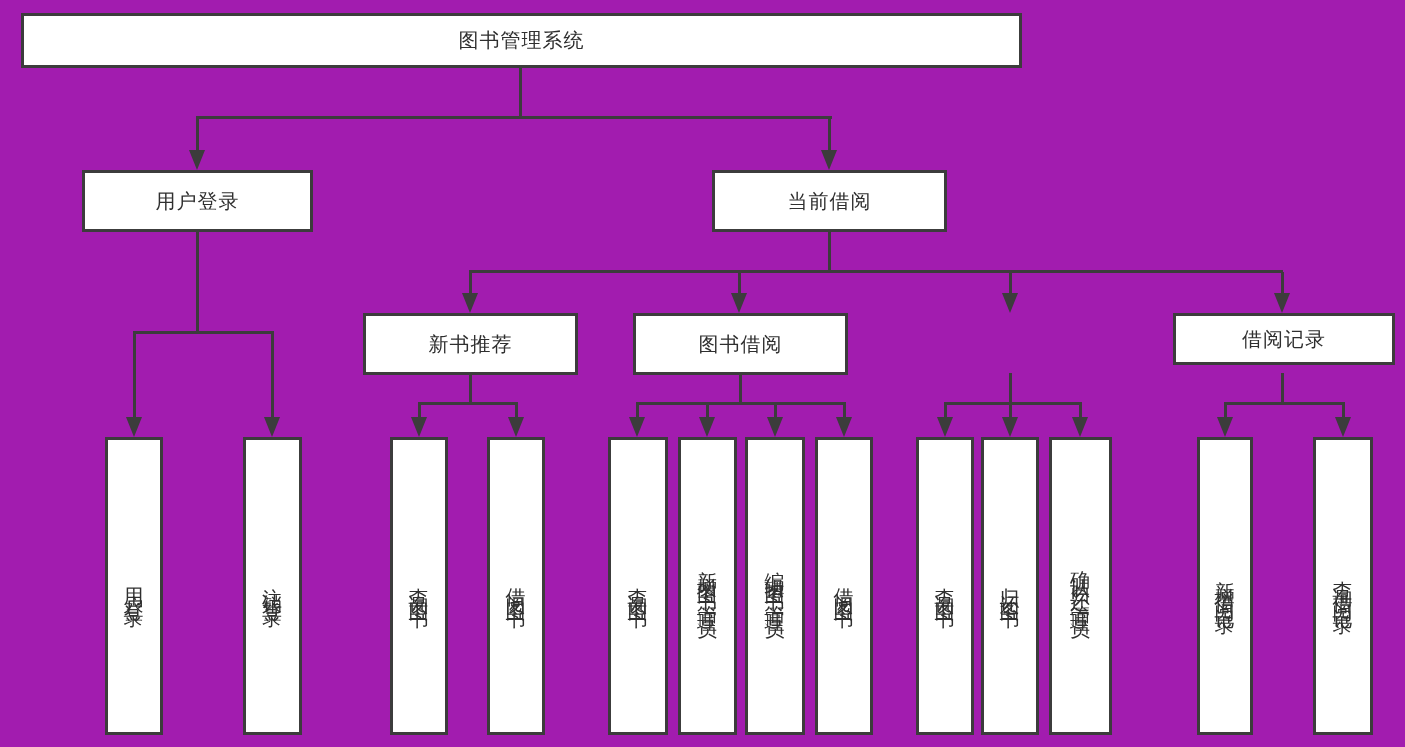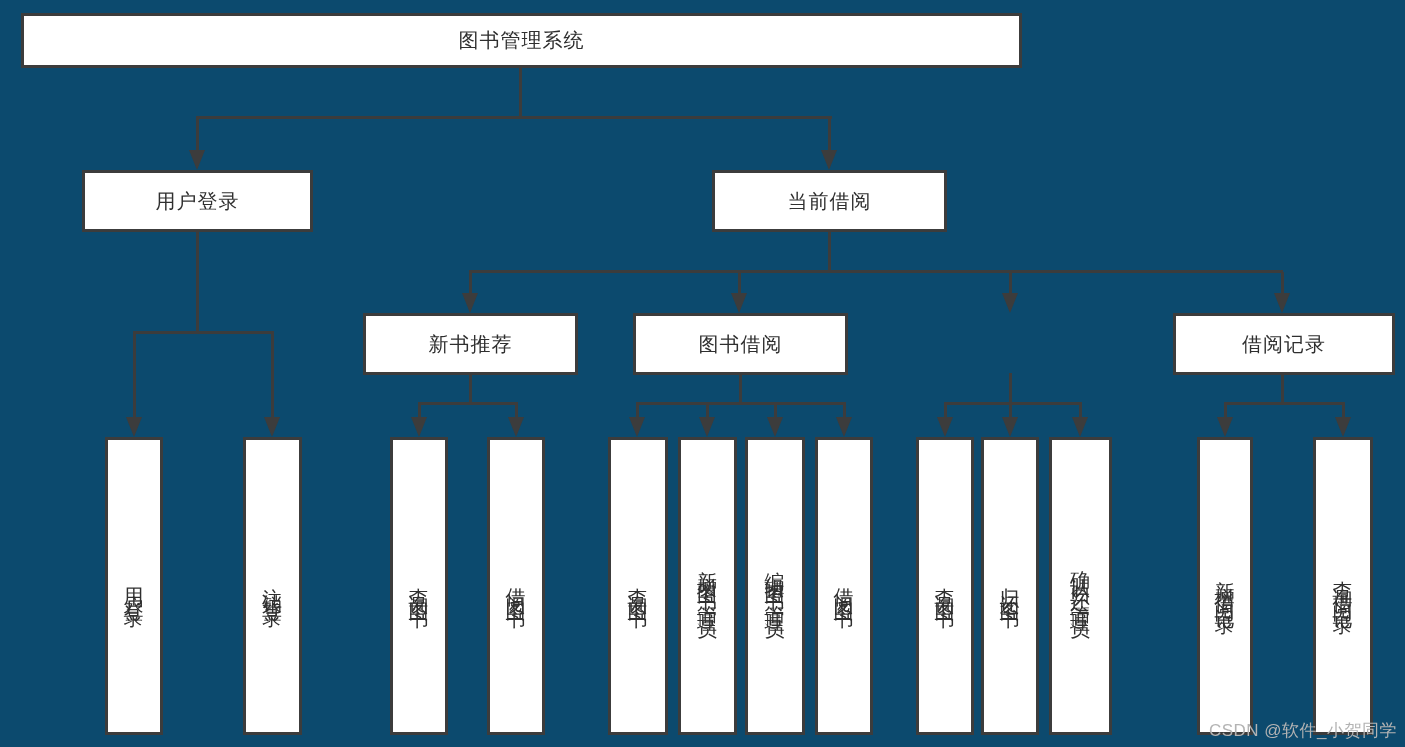--- a/index.html
+++ b/index.html
@@ -5,21 +5,21 @@
   html, body {
     margin: 0;
     padding: 0;
     background: #ffffff;
     font-family: "Liberation Sans", "DejaVu Sans", sans-serif;
   }
   #canvas {
     position: relative;
     width: 1405px;
     height: 747px;
-    background: #0c4a6e;
+    background: #a21caf;
     overflow: hidden;
     color: #2f2f2f;
   }
   
   .hbox {
     position: absolute;
     box-sizing: border-box;
     border: 3px solid #3c3c3c;
     background: #ffffff;
     display: flex;
@@ -115,21 +115,21 @@
   <div class="ahead" style="left:1002px; top:293px;"></div>
   <div class="lineV" style="left:1281px; top:272px; height:23px;"></div>
   <div class="ahead" style="left:1274px; top:293px;"></div>
 
   <div class="hbox" style="left:363px; top:313px; width:215px; height:62px;">
     <span>新书推荐</span>
   </div>
   <div class="hbox" style="left:633px; top:313px; width:215px; height:62px;text-align:center;">
     <span>图书借阅</span>
   </div>
-  <div class="hbox" style="left:1173px; top:313px; width:222px; height:62px;">
+  <div class="hbox" style="left:1173px; top:313px; width:222px; height:52px;">
     <span>借阅记录</span>
   </div>
 
   <div class="lineV" style="left:469px; top:373px; height:32px;"></div>
   <div class="lineH" style="left:418px; top:402px; width:100px;"></div>
   <div class="lineV" style="left:418px; top:404px; height:15px;"></div>
   <div class="ahead" style="left:411px; top:417px;"></div>
   <div class="lineV" style="left:515px; top:404px; height:15px;"></div>
   <div class="ahead" style="left:508px; top:417px;"></div>
 
@@ -197,15 +197,14 @@
     <span class="vtext">确认归还（管理员）</span>
   </div>
 
   <div class="vbox" style="left:1197px; width:56px;">
     <span class="vtext">新增借阅记录</span>
   </div>
   <div class="vbox" style="left:1313px; width:60px;">
     <span class="vtext">查询借阅记录</span>
   </div>
 
-  <div class="watermark">CSDN @软件_小贺同学</div>
 
 </div>
 
 </body></html>

